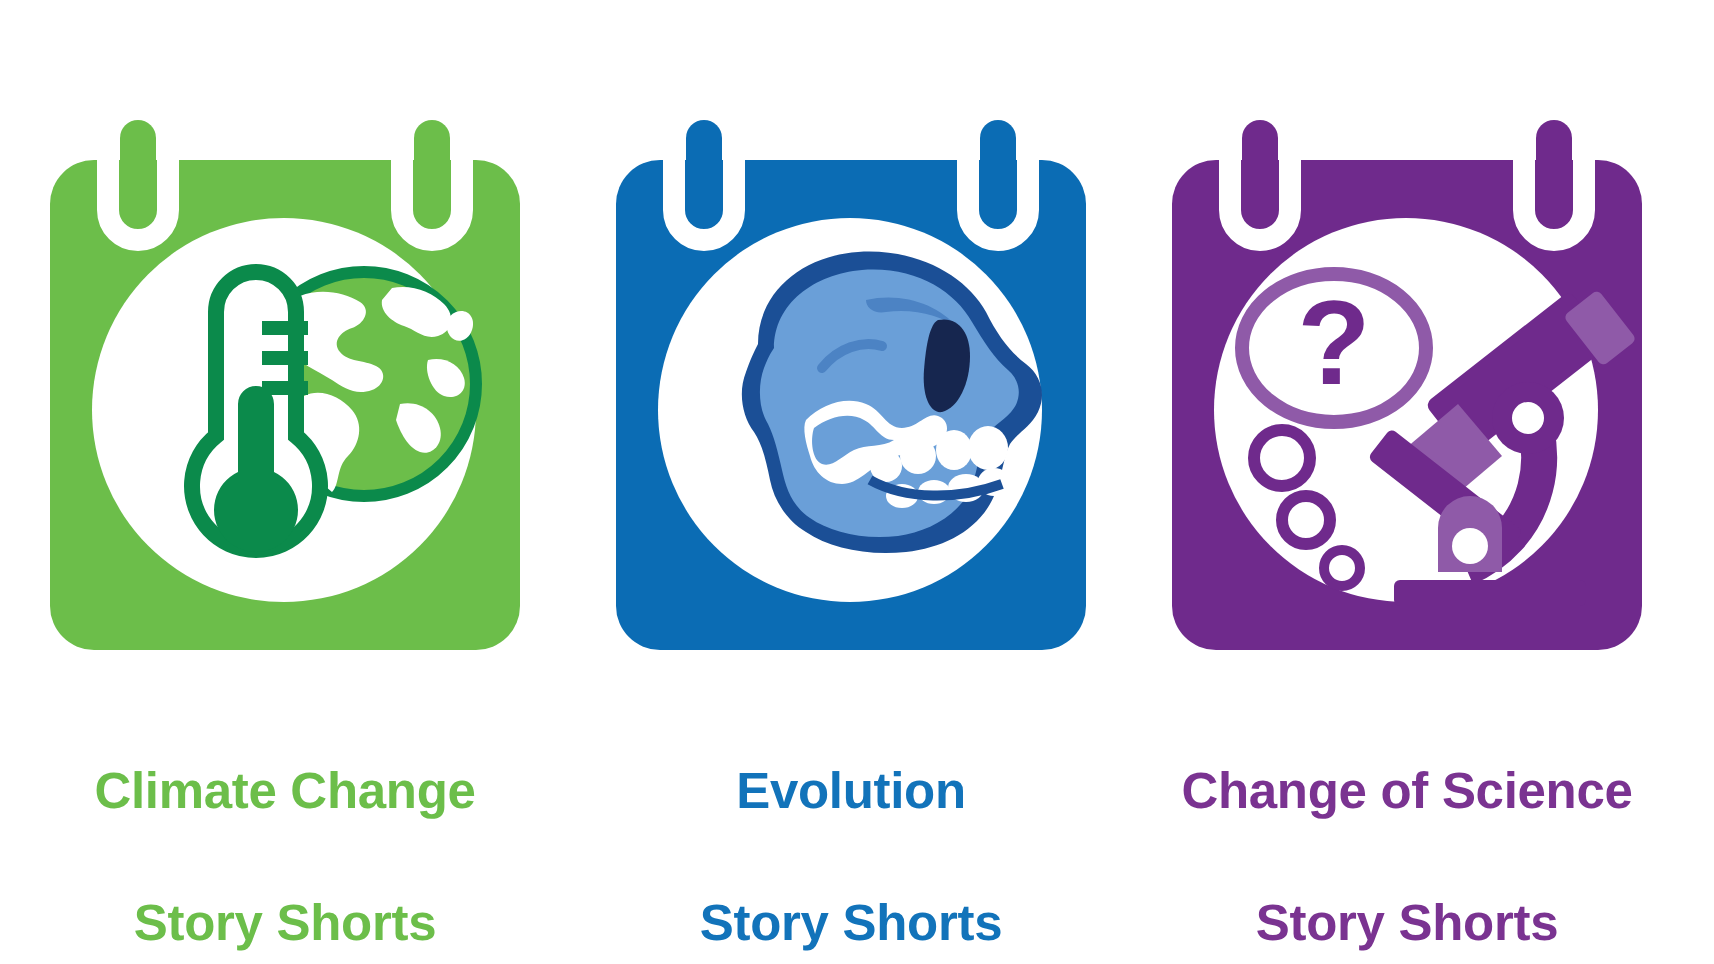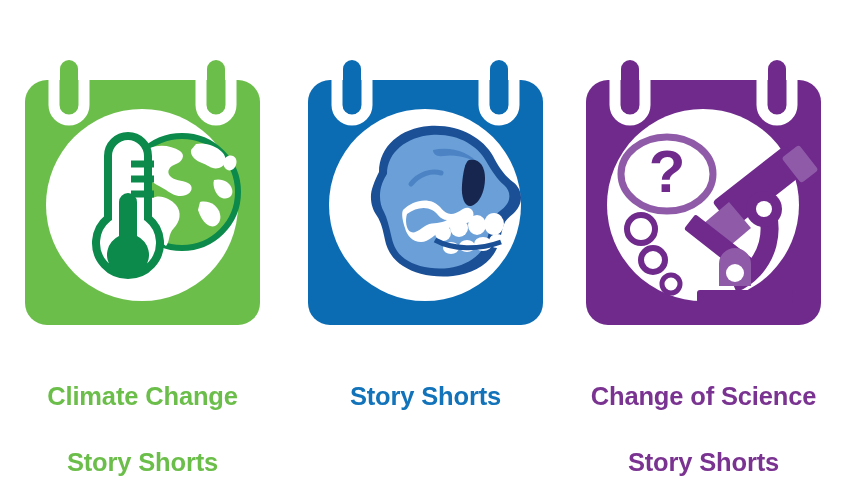--- a/index.html
+++ b/index.html
@@ -208,20 +208,21 @@
             <ellipse cx="214" cy="189" rx="8" ry="7"></ellipse>
           </g>
 
           <path d="M152 188 C170 198 196 198 218 190" stroke="#1b4f96" stroke-width="5" fill="none"></path>
 
           <path d="M128 132 C136 122 148 118 158 121" stroke="#4c83c4" stroke-width="5" fill="none" stroke-linecap="round"></path>
         </g>
       </svg>
     </div>
     <div class="caption" style="color:#1273ba">
+      <span class="l1">Evolution</span>
       <span class="l2">Story Shorts</span>
     </div>
   </div>
 
   <div class="card-group g2">
     <div class="badge-wrap">
       <svg class="badge-svg" viewBox="0 0 285 280" xmlns="http://www.w3.org/2000/svg">
         <g>
           <rect x="54" y="0" width="30" height="68" rx="15" fill="#ffffff"></rect>
           <rect x="201" y="0" width="30" height="68" rx="15" fill="#ffffff"></rect>

